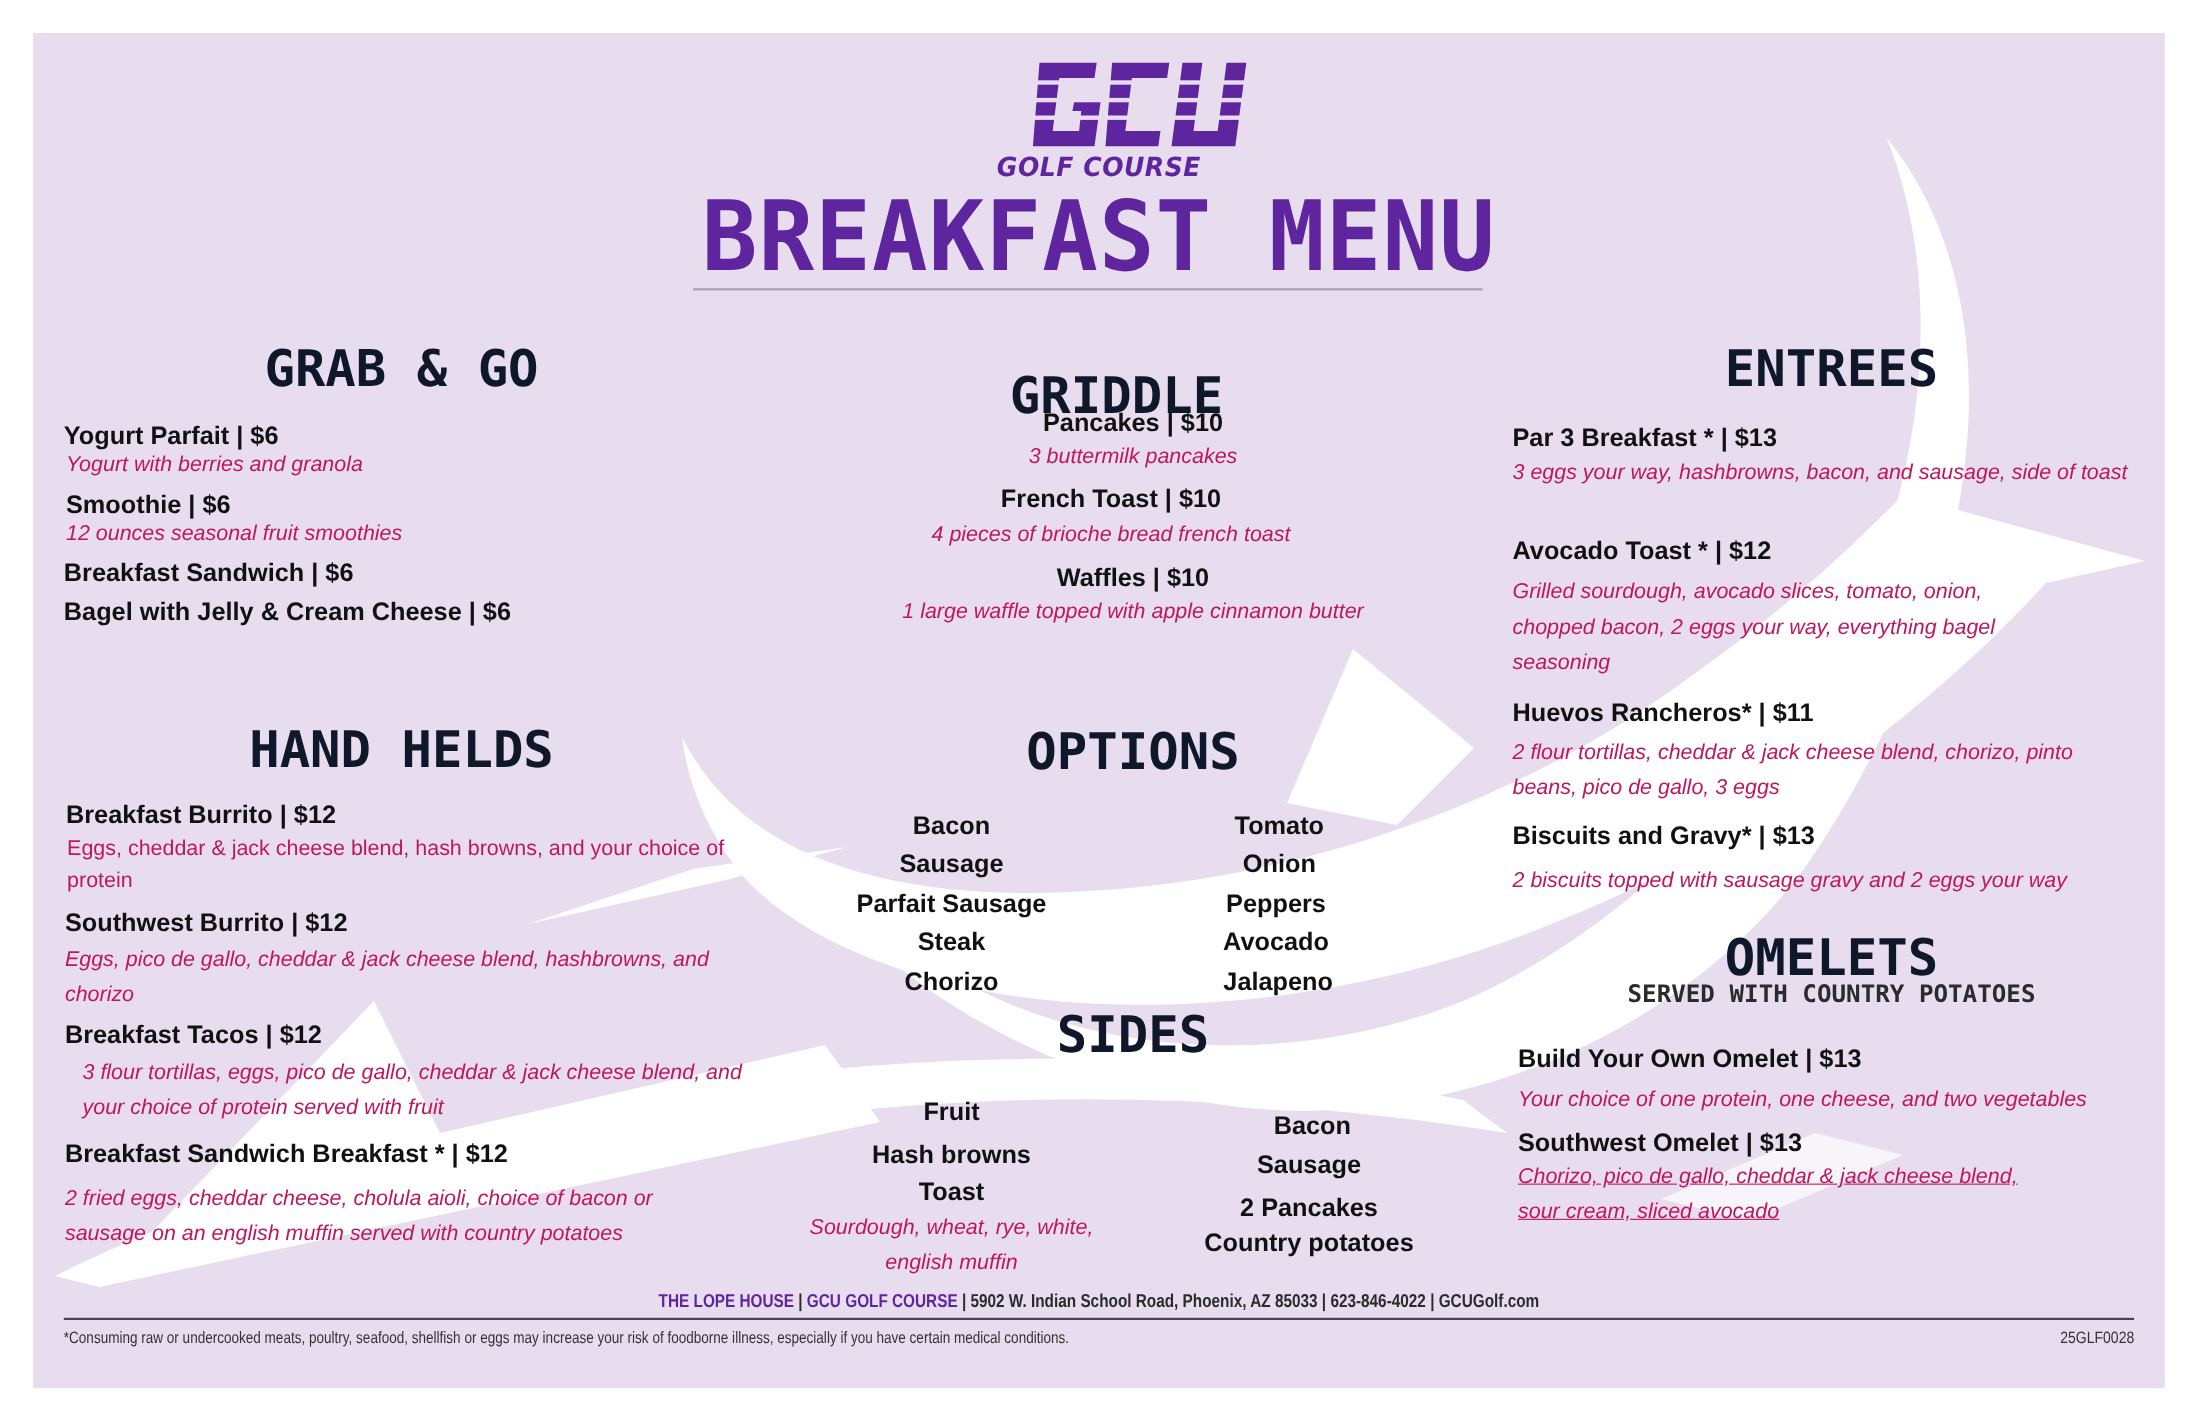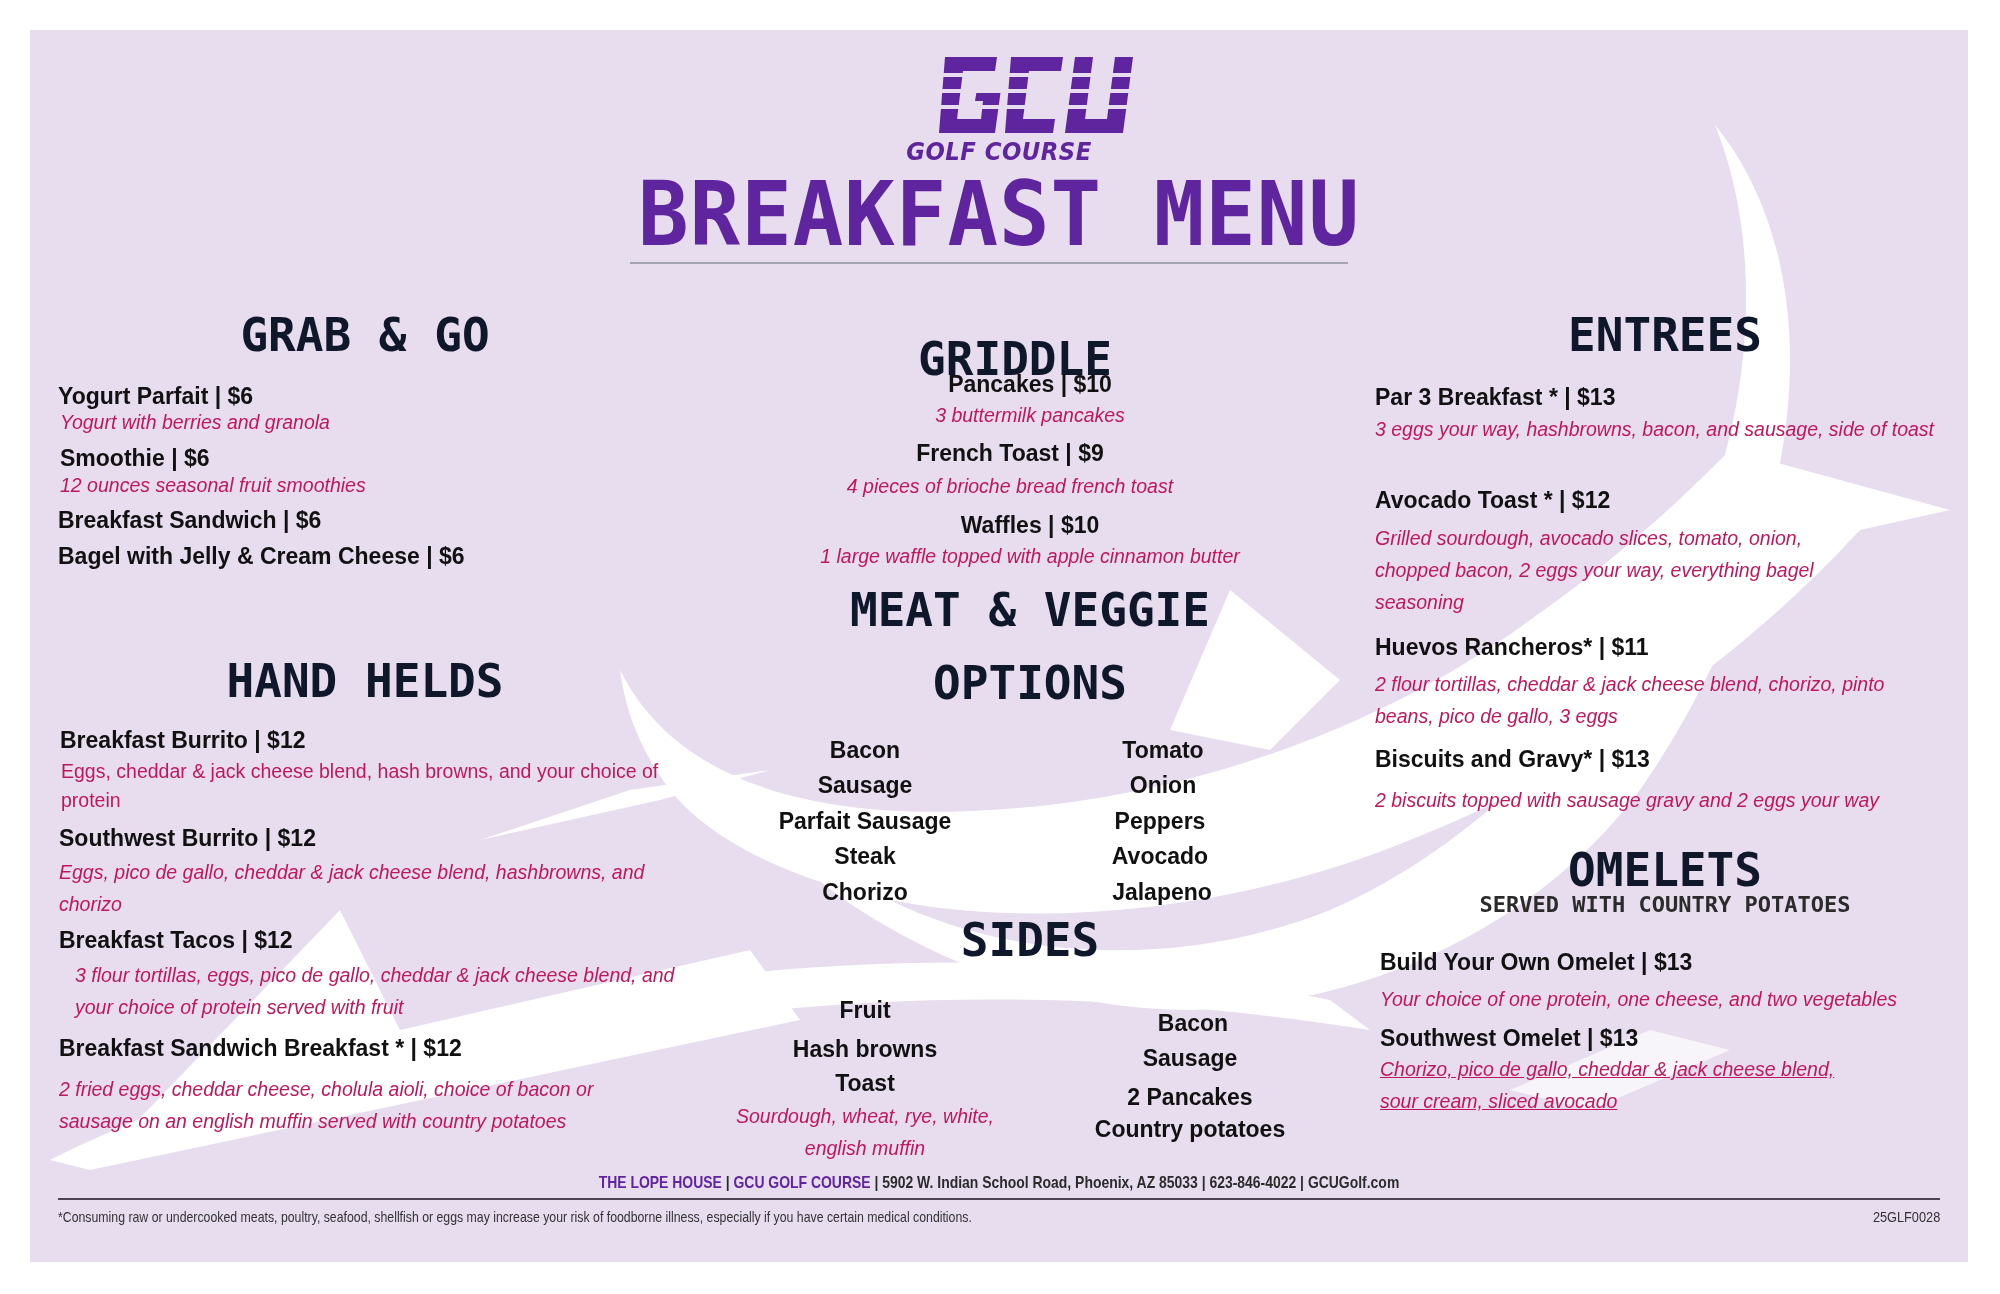--- a/index.html
+++ b/index.html
@@ -69,26 +69,25 @@
   <div class="item-name" style="left:29px;top:794px;">Southwest Burrito | $12</div>
   <div class="item-desc" style="left:29px;top:826px;width:620px;">Eggs, pico de gallo, cheddar &amp; jack cheese blend, hashbrowns, and chorizo</div>
   <div class="item-name" style="left:29px;top:896px;">Breakfast Tacos | $12</div>
   <div class="item-desc" style="left:45px;top:929px;width:630px;">3 flour tortillas, eggs, pico de gallo, cheddar &amp; jack cheese blend, and your choice of protein served with fruit</div>
   <div class="item-name" style="left:29px;top:1004px;">Breakfast Sandwich Breakfast * | $12</div>
   <div class="item-desc" style="left:29px;top:1043px;width:610px;">2 fried eggs, cheddar cheese, cholula aioli, choice of bacon or sausage on an english muffin served with country potatoes</div>
 
   <div class="heading" style="left:780px;top:280px;width:410px;margin-top:24px;">GRIDDLE</div>
   <div class="item-name center" style="left:700px;top:340px;width:600px;">Pancakes | $10</div>
   <div class="item-desc center" style="left:700px;top:369px;width:600px;">3 buttermilk pancakes</div>
-  <div class="item-name center" style="left:680px;top:409px;width:600px;">French Toast | $9</div>
+  <div class="item-name center" style="left:680px;top:409px;width:600px;">French Toast | $10</div>
   <div class="item-desc center" style="left:680px;top:440px;width:600px;">4 pieces of brioche bread french toast</div>
   <div class="item-name center" style="left:700px;top:481px;width:600px;">Waffles | $10</div>
   <div class="item-desc center" style="left:670px;top:510px;width:660px;">1 large waffle topped with apple cinnamon butter</div>
 
-  <div class="heading" style="left:700px;top:555px;width:600px;">MEAT &amp; VEGGIE</div>
   <div class="heading" style="left:700px;top:628px;width:600px;">OPTIONS</div>
 
   <div class="opt" style="left:665px;top:706px;width:340px;">Bacon</div>
   <div class="opt" style="left:665px;top:741px;width:340px;">Sausage</div>
   <div class="opt" style="left:665px;top:777px;width:340px;">Parfait Sausage</div>
   <div class="opt" style="left:665px;top:812px;width:340px;">Steak</div>
   <div class="opt" style="left:665px;top:848px;width:340px;">Chorizo</div>
 
   <div class="opt" style="left:1003px;top:706px;width:260px;">Tomato</div>
   <div class="opt" style="left:1003px;top:741px;width:260px;">Onion</div>

